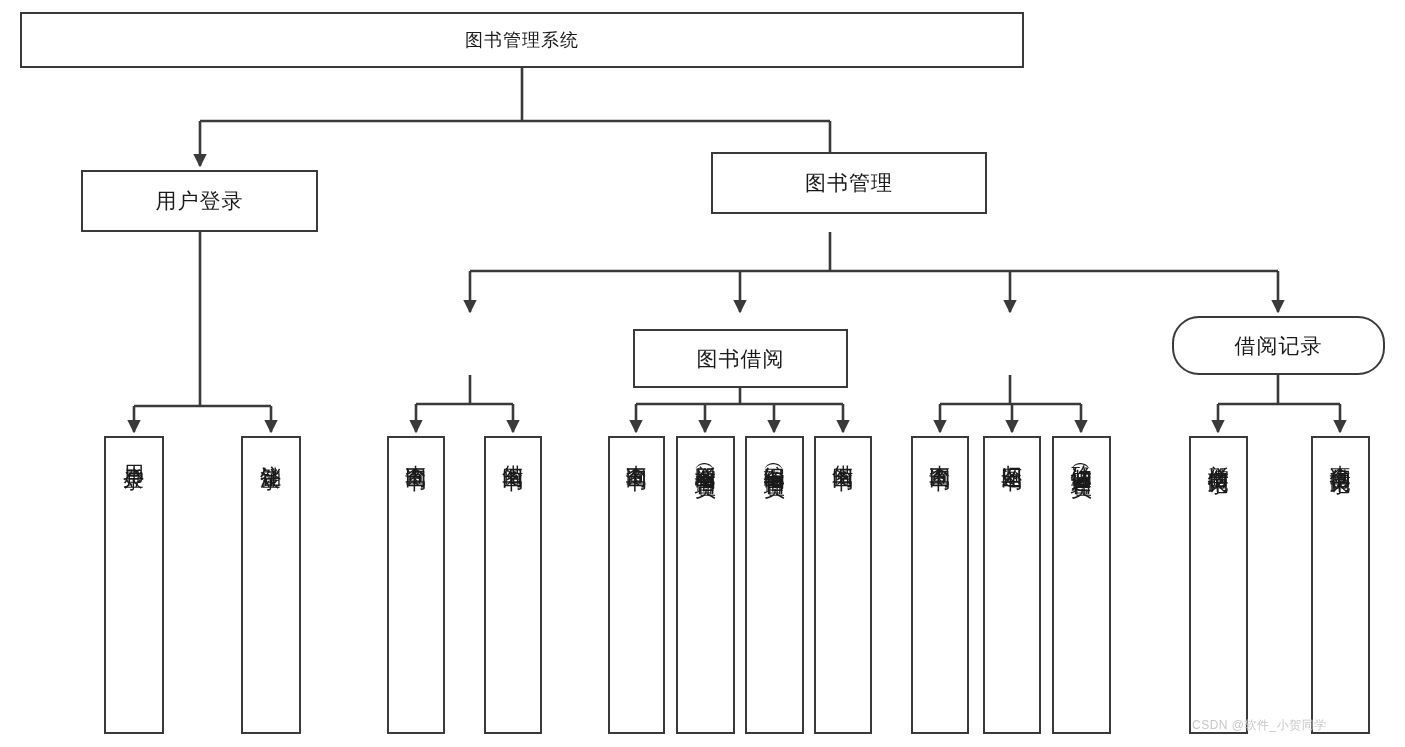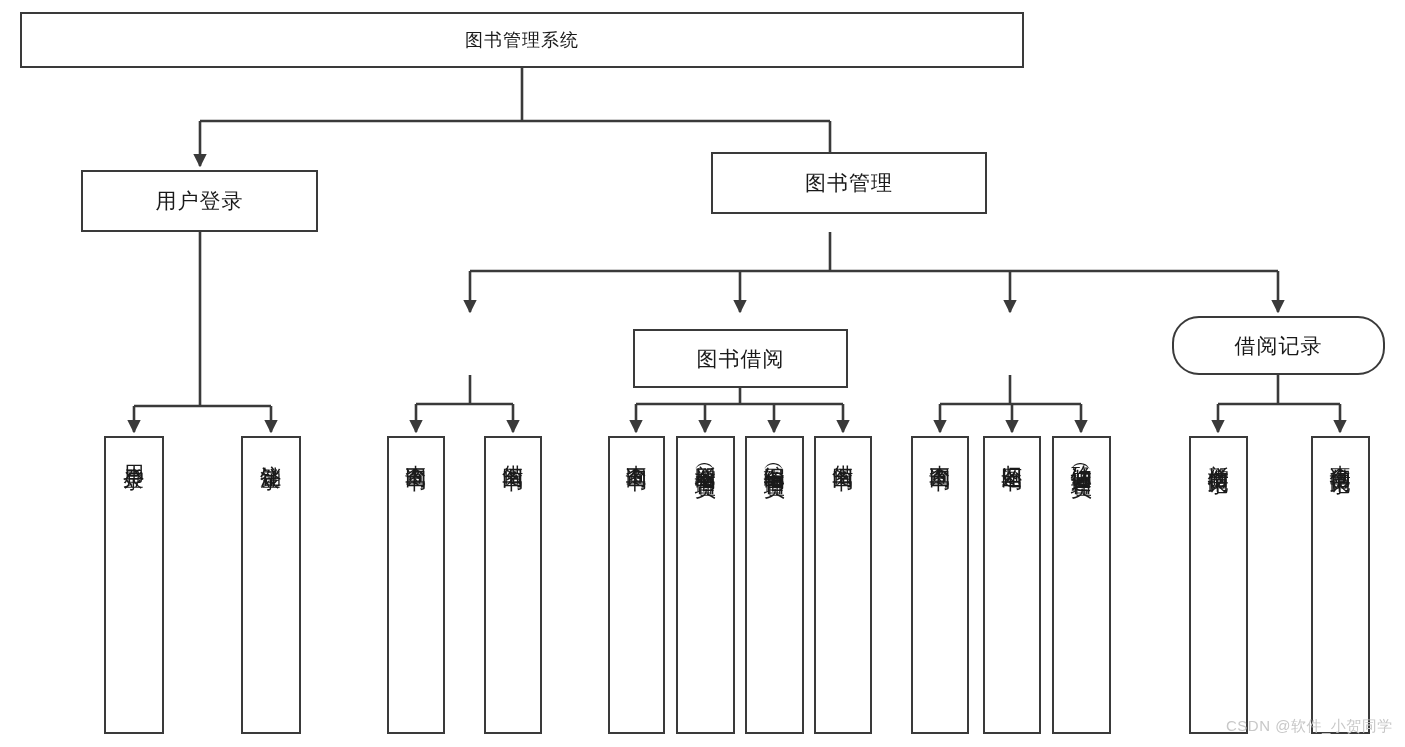--- a/index.html
+++ b/index.html
@@ -65,25 +65,24 @@
     line-height: 1.12;
     letter-spacing: 2px;
     max-height: 285px;
   }
   .node.vert.tall .label {
     max-height: 290px;
   }
   .watermark {
     position: absolute;
     color: #c8c8c8;
-    font-size: 15px;
+    font-size: 12px;
     letter-spacing: 0.5px;
     white-space: nowrap;
     z-index: 6;
-    margin-left: 34px;
   }
 </style>
 </head>
 <body>
 
 <div id="canvas">
 
   <svg id="edges" viewBox="0 0 1405 747" width="1405" height="747" xmlns="http://www.w3.org/2000/svg">
     <defs>
       <marker id="arrow" viewBox="0 0 10 10" refX="9" refY="5" markerWidth="5.2" markerHeight="5.2" orient="auto-start-reverse">

